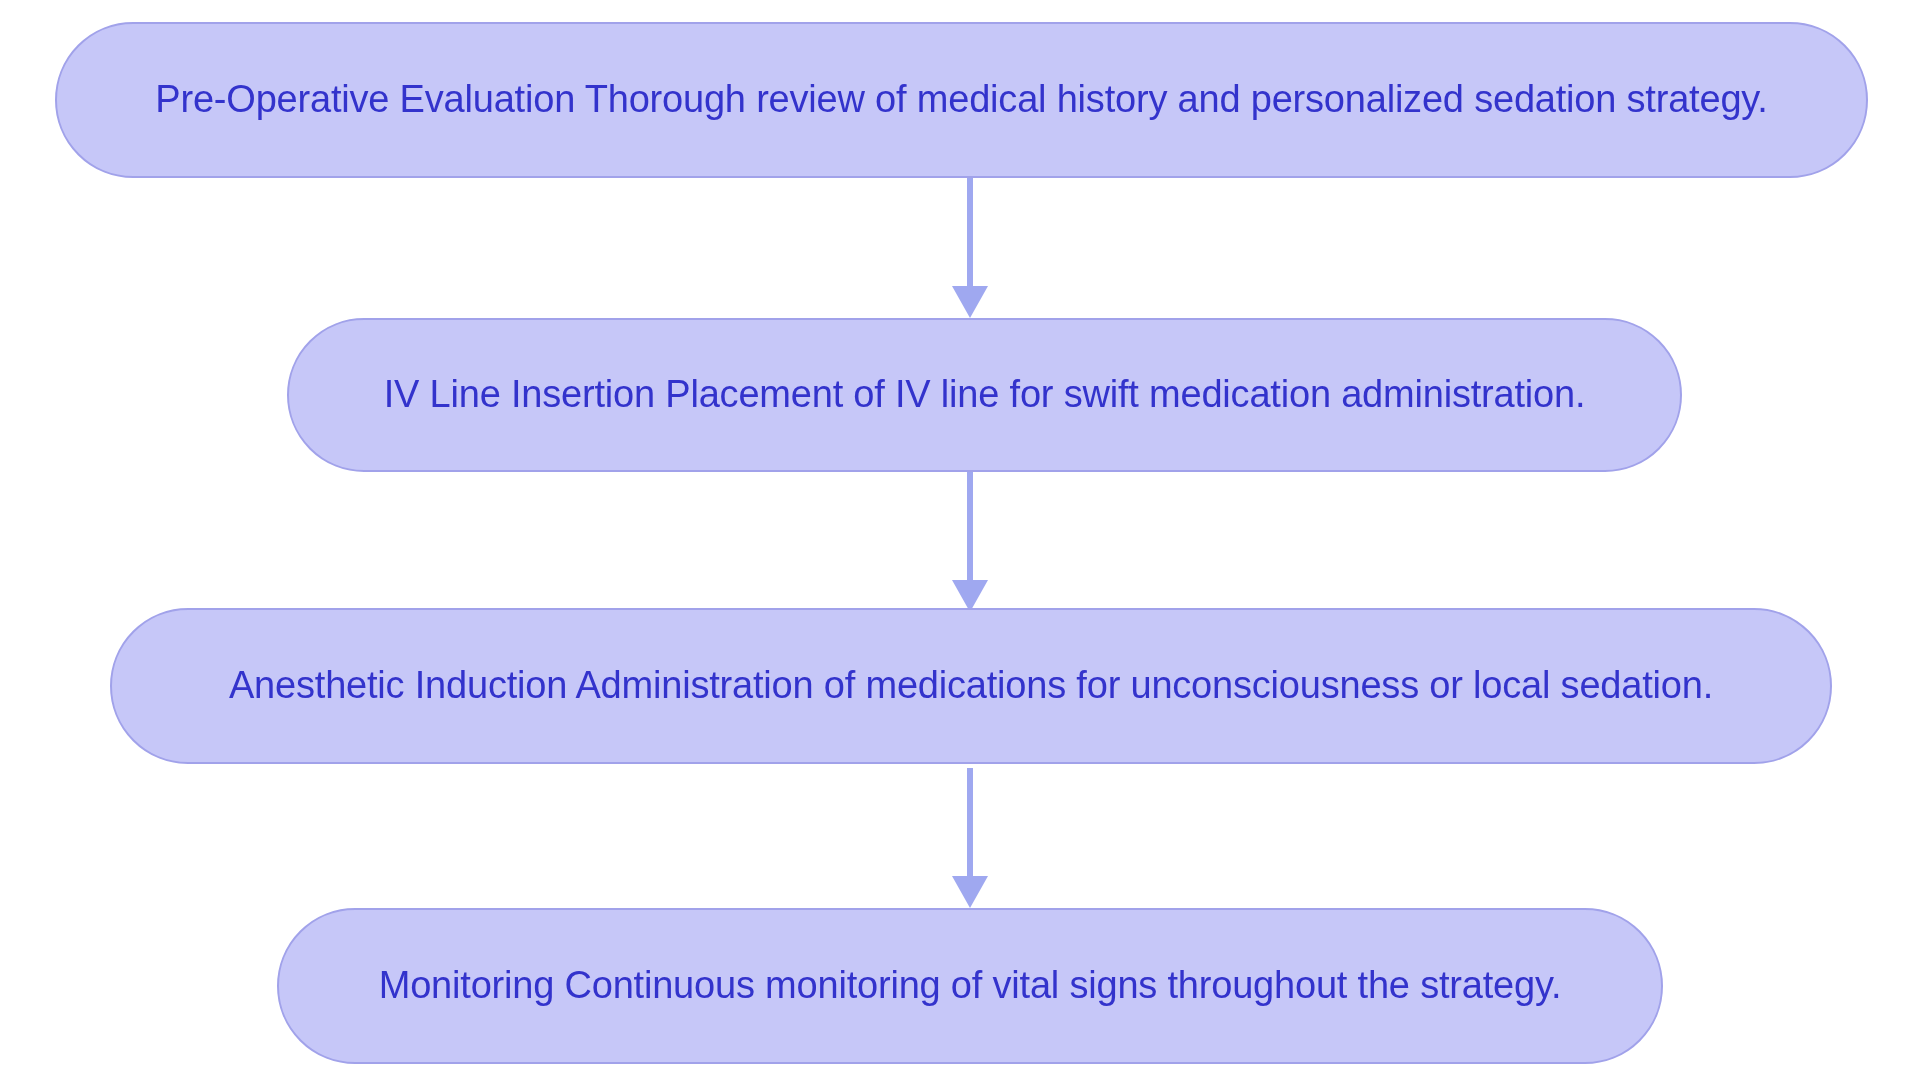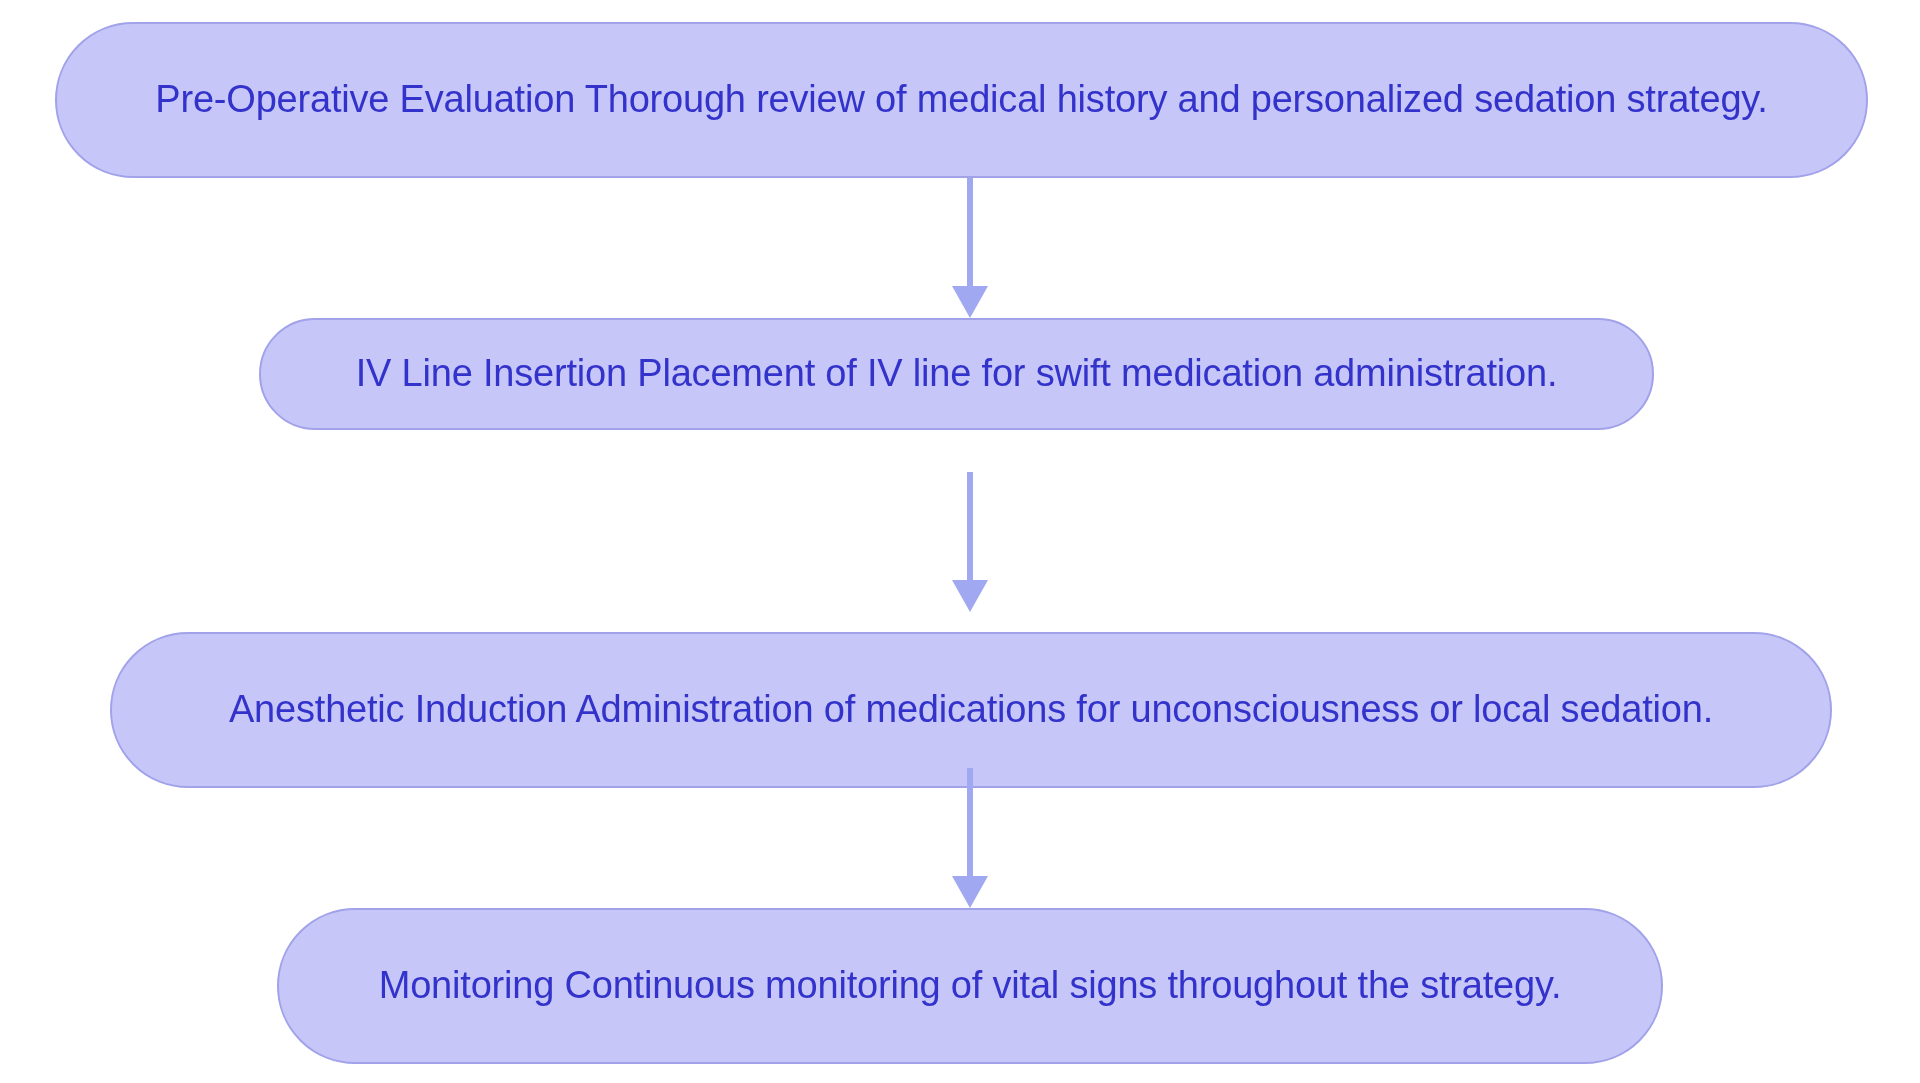--- a/index.html
+++ b/index.html
@@ -44,22 +44,22 @@
   .flow-connector {
     position: absolute;
     width: 40px;
   }
   .flow-connector svg {
     display: block;
     overflow: visible;
   }
   
   #node-0 { left: 55px;  top: 22px;   width: 1813px; height: 156px; }
-  #node-1 { left: 259px; top: 318px;  width: 1395px; height: 112px; }
-  #node-2 { left: 110px; top: 632px;  width: 1722px; height: 156px; }
+  #node-1 { left: 287px; top: 318px;  width: 1395px; height: 154px; }
+  #node-2 { left: 110px; top: 608px;  width: 1722px; height: 156px; }
   #node-3 { left: 277px; top: 908px;  width: 1386px; height: 156px; }
   
   #connector-0 { left: 950px; top: 178px; height: 140px; }
   #connector-1 { left: 950px; top: 472px; height: 140px; }
   #connector-2 { left: 950px; top: 768px; height: 140px; }
 </style>
 </head>
 <body>
 
 <div id="flowchart-canvas">

